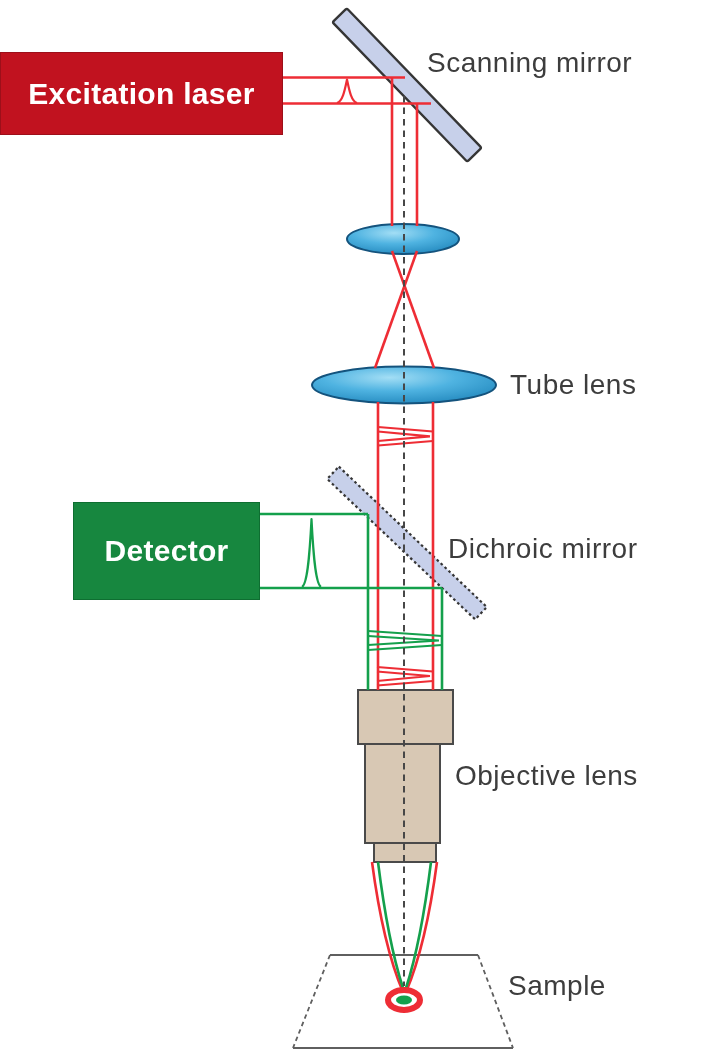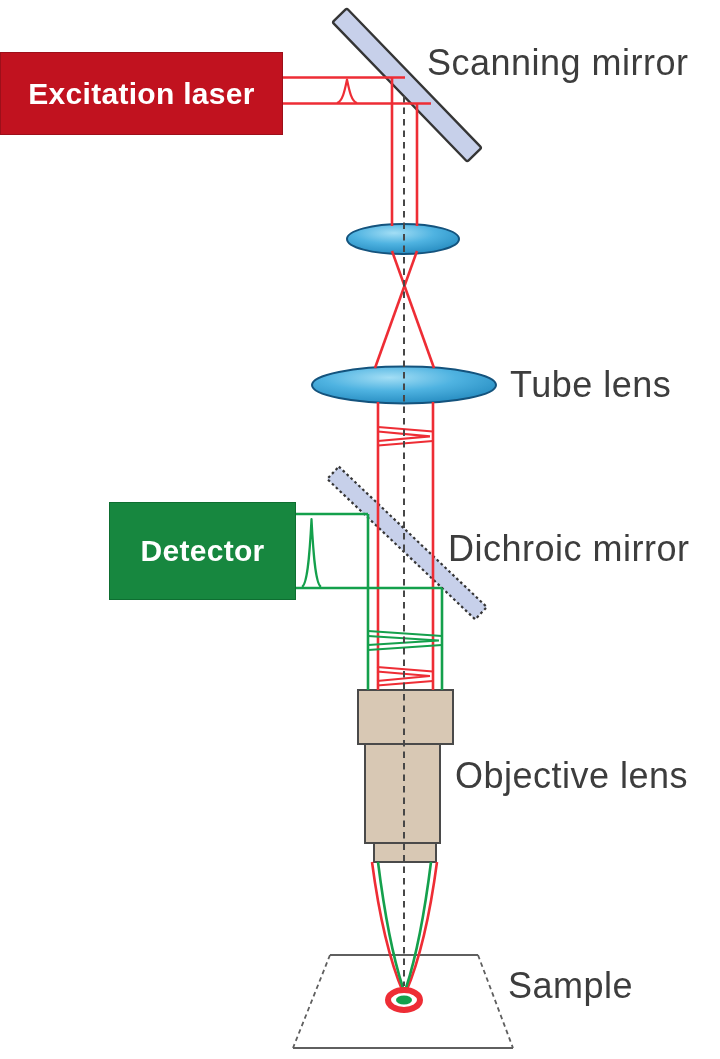--- a/index.html
+++ b/index.html
@@ -3,28 +3,28 @@
 <meta charset="utf-8">
 <style>
   html,body{margin:0;padding:0;background:#fff;}
   .stage{
     position:relative;width:720px;height:1059px;background:#fff;overflow:hidden;
     font-family:"Liberation Sans",sans-serif;
   }
   .stage svg{position:absolute;left:0;top:0;}
   .comp-label{
     position:absolute;transform:translateY(-50%);
-    font-size:36px;letter-spacing:.5px;color:var(--label);white-space:nowrap;
+    font-size:28px;letter-spacing:.5px;color:var(--label);white-space:nowrap;
   }
   .box{
     position:absolute;display:flex;align-items:center;justify-content:center;
     color:#fff;font-weight:bold;font-size:30px;letter-spacing:.3px;white-space:nowrap;
   }
   .box.laser{left:0;top:52px;width:281px;height:81px;background:var(--laserbox);border:1px solid #9d0f1a;}
-  .box.detector{left:73px;top:502px;width:185px;height:96px;background:var(--detbox);border:1px solid #0e6e31;margin-left:36px;}
+  .box.detector{left:73px;top:502px;width:185px;height:96px;background:var(--detbox);border:1px solid #0e6e31;}
   
   .beam-red{stroke:var(--red);stroke-width:2.6;fill:none;}
   .beam-green{stroke:var(--green);stroke-width:2.6;fill:none;}
   .pulse-red{stroke:var(--red);stroke-width:2.2;fill:none;stroke-linejoin:round;}
   .pulse-green{stroke:var(--green);stroke-width:2.2;fill:none;stroke-linejoin:round;}
   .mirror{fill:var(--mirror);stroke:#353535;stroke-width:2.4;}
   .mirror.dotted{stroke-dasharray:2.6 2.8;stroke-width:2.2;}
   .lens{fill:url(#lensGrad);stroke:#14537d;stroke-width:2;}
   .objective{fill:var(--tan);stroke:#4a4a4a;stroke-width:2;}
   .axis{stroke:#474747;stroke-width:2;stroke-dasharray:6.5 5;fill:none;}

